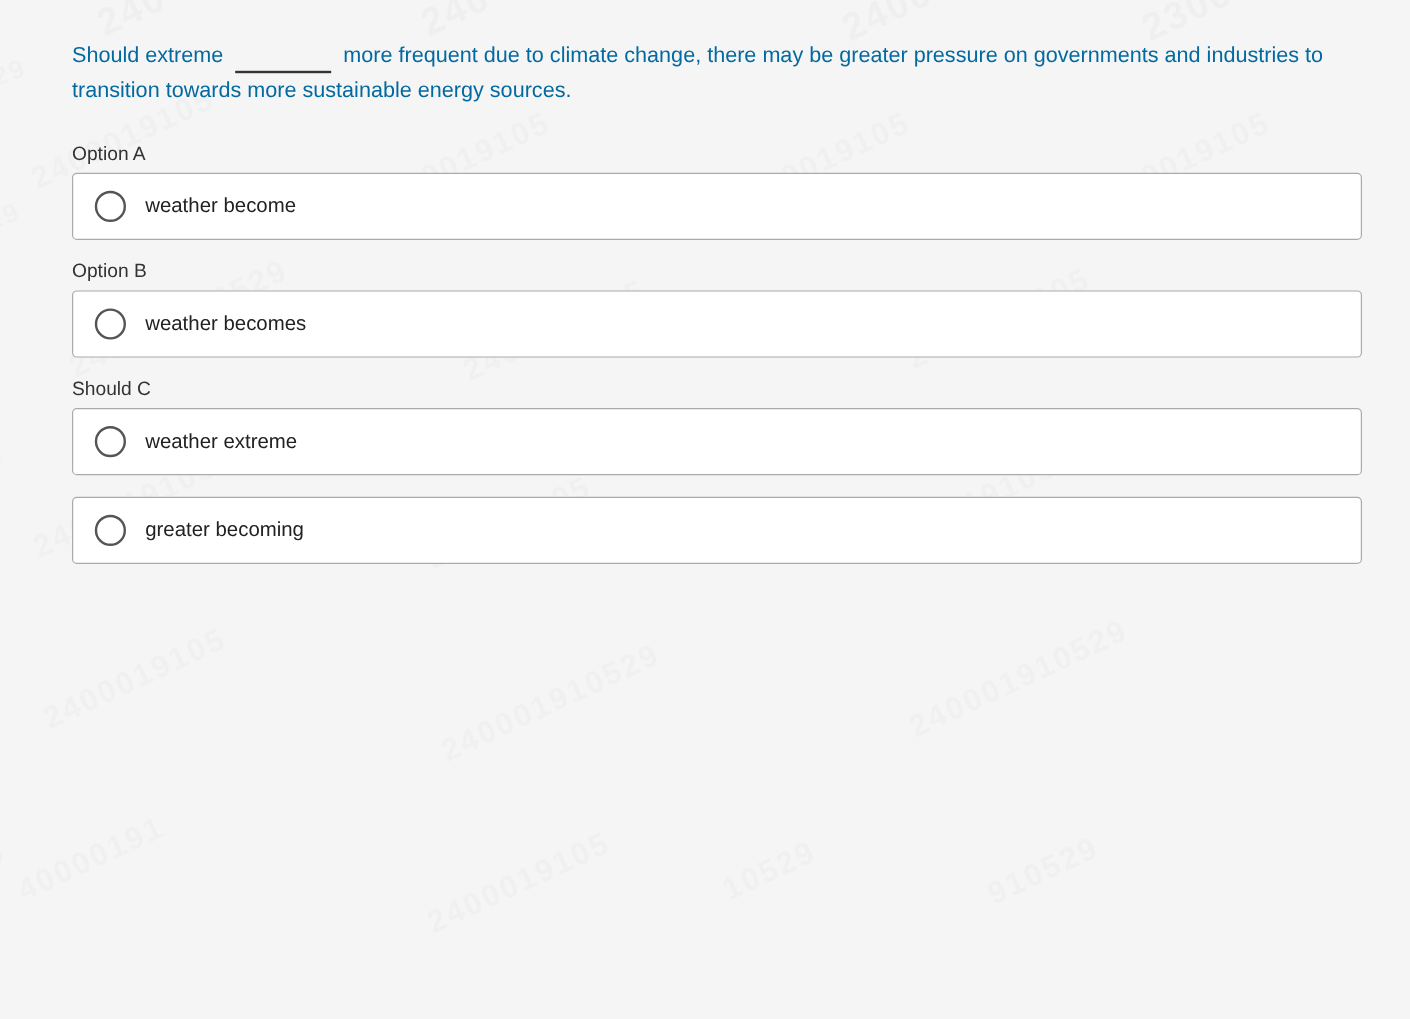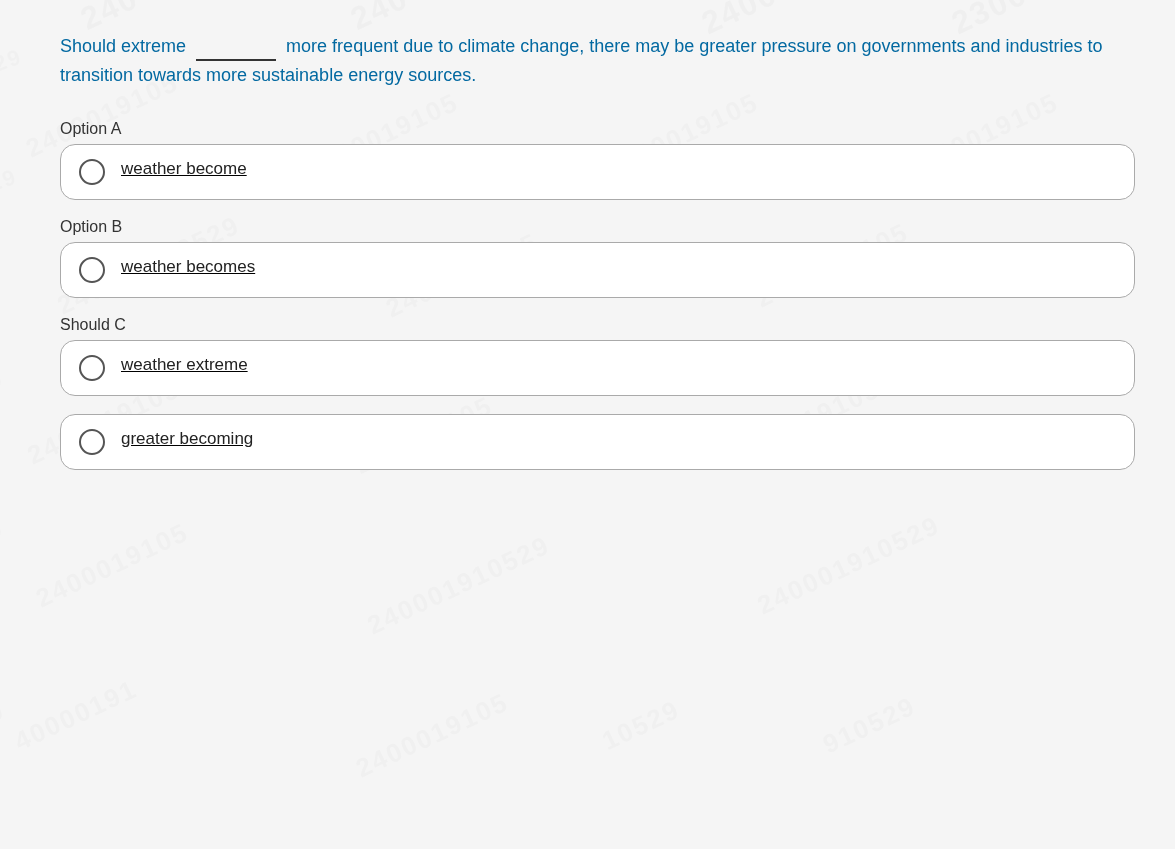--- a/index.html
+++ b/index.html
@@ -61,28 +61,27 @@
 
     .option-label {
       font-size: 16px;
       color: #333;
       margin-bottom: 6px;
       font-weight: 400;
     }
 
     .option-box {
       border: 1px solid #aaa;
-      border-radius: 15px;
+      border-radius: 4px;
       padding: 14px 18px;
       margin-bottom: 18px;
       display: flex;
-      align-items: flex-start;
+      align-items: center;
       background-color: #fff;
       min-height: 54px;
-      text-decoration: underline;
     }
 
     .radio-circle {
       width: 26px;
       height: 26px;
       border-radius: 50%;
       border: 2px solid #555;
       margin-right: 16px;
       flex-shrink: 0;
       background: #fff;

